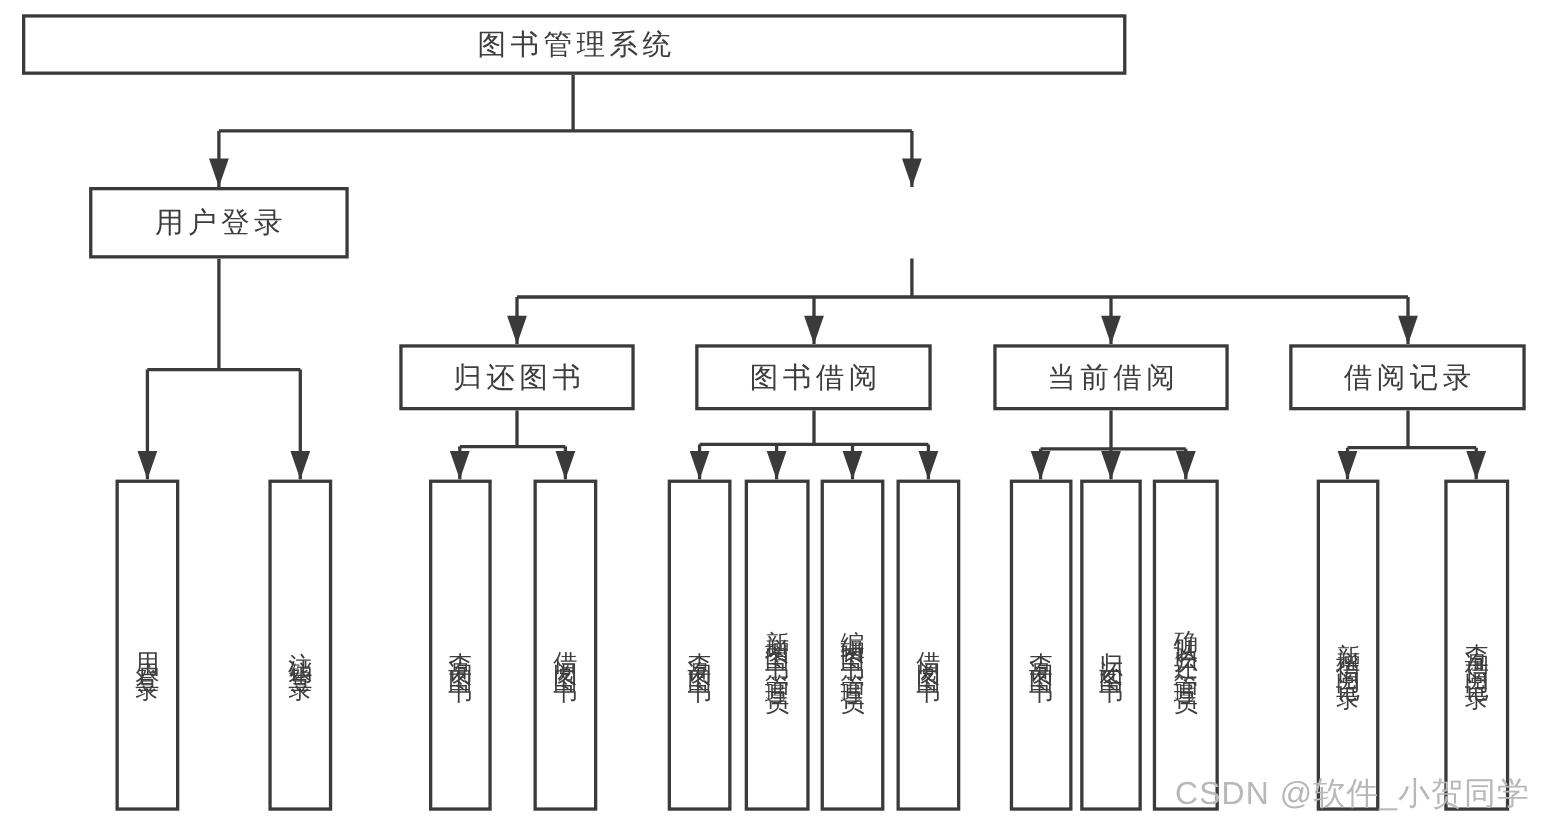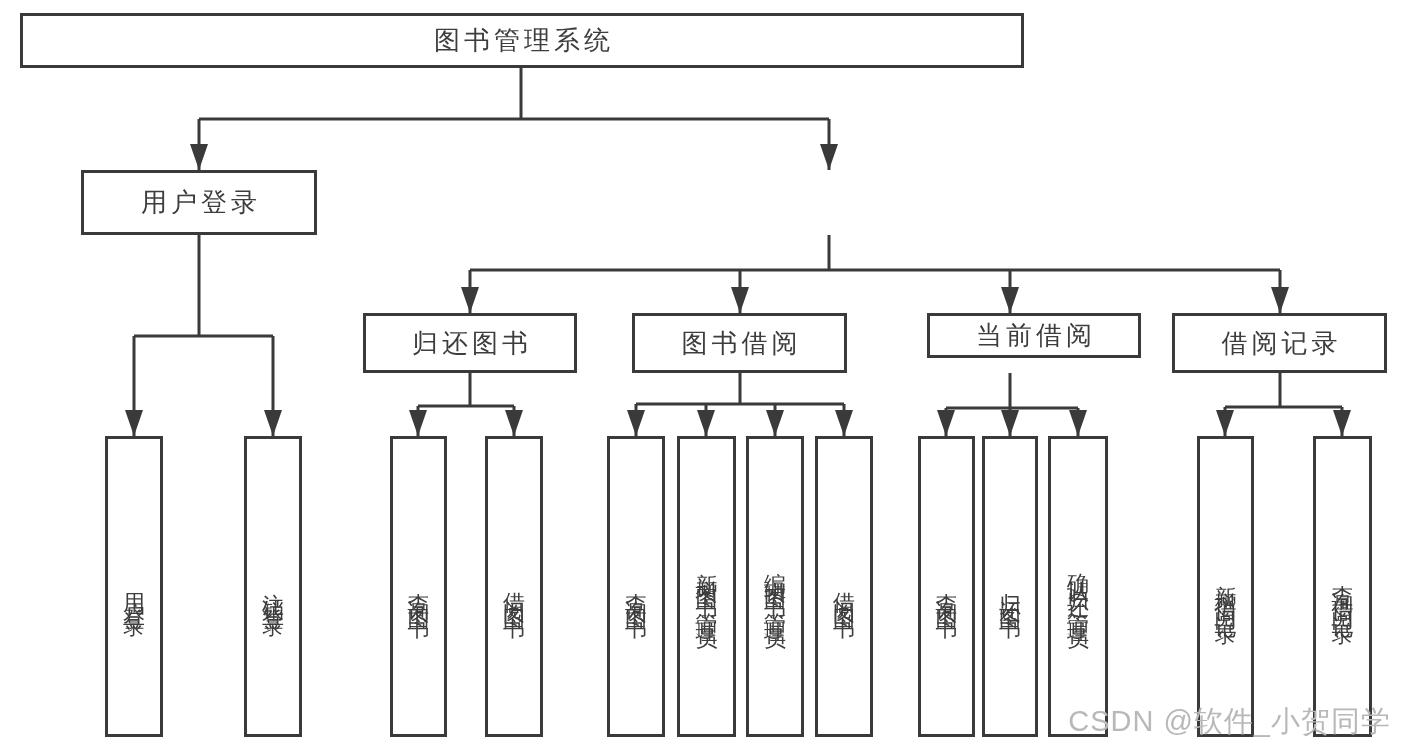--- a/index.html
+++ b/index.html
@@ -101,21 +101,21 @@
   <div class="node h-node" style="left:81px; top:170px; width:236px; height:65px;">
     <span class="label">用户登录</span>
   </div>
 
   <div class="node h-node" style="left:363px; top:313px; width:214px; height:60px;">
     <span class="label">归还图书</span>
   </div>
   <div class="node h-node" style="left:632px; top:313px; width:215px; height:60px;text-align:right;">
     <span class="label">图书借阅</span>
   </div>
-  <div class="node h-node" style="left:903px; top:313px; width:214px; height:45px;margin-left:24px;">
+  <div class="node h-node" style="left:903px; top:313px; width:214px; height:60px;">
     <span class="label">当前借阅</span>
   </div>
   <div class="node h-node" style="left:1172px; top:313px; width:215px; height:60px;">
     <span class="label">借阅记录</span>
   </div>
 
   <div class="node v-node" style="left:105px; top:436px; width:58px; height:301px;">
     <span class="vtext">用户登录</span>
   </div>
   <div class="node v-node" style="left:244px; top:436px; width:58px; height:301px;">

